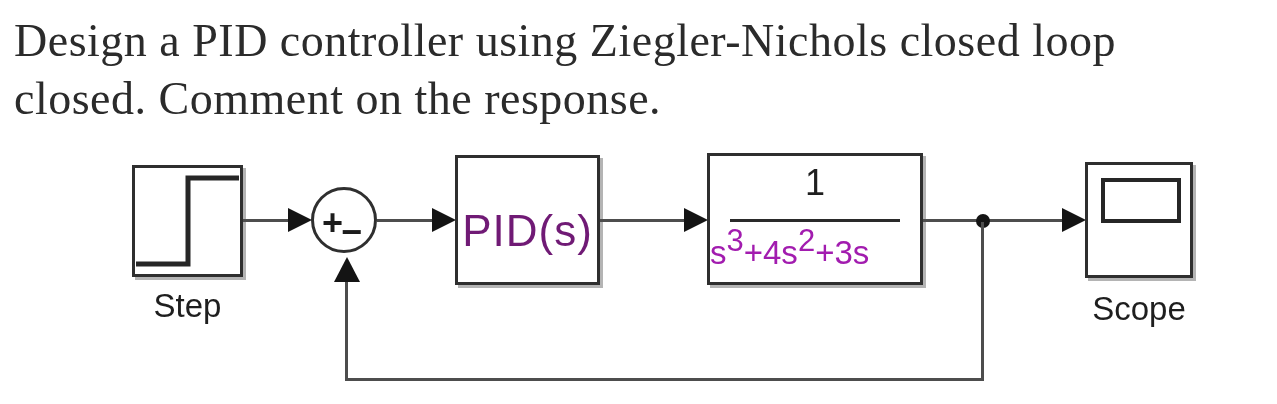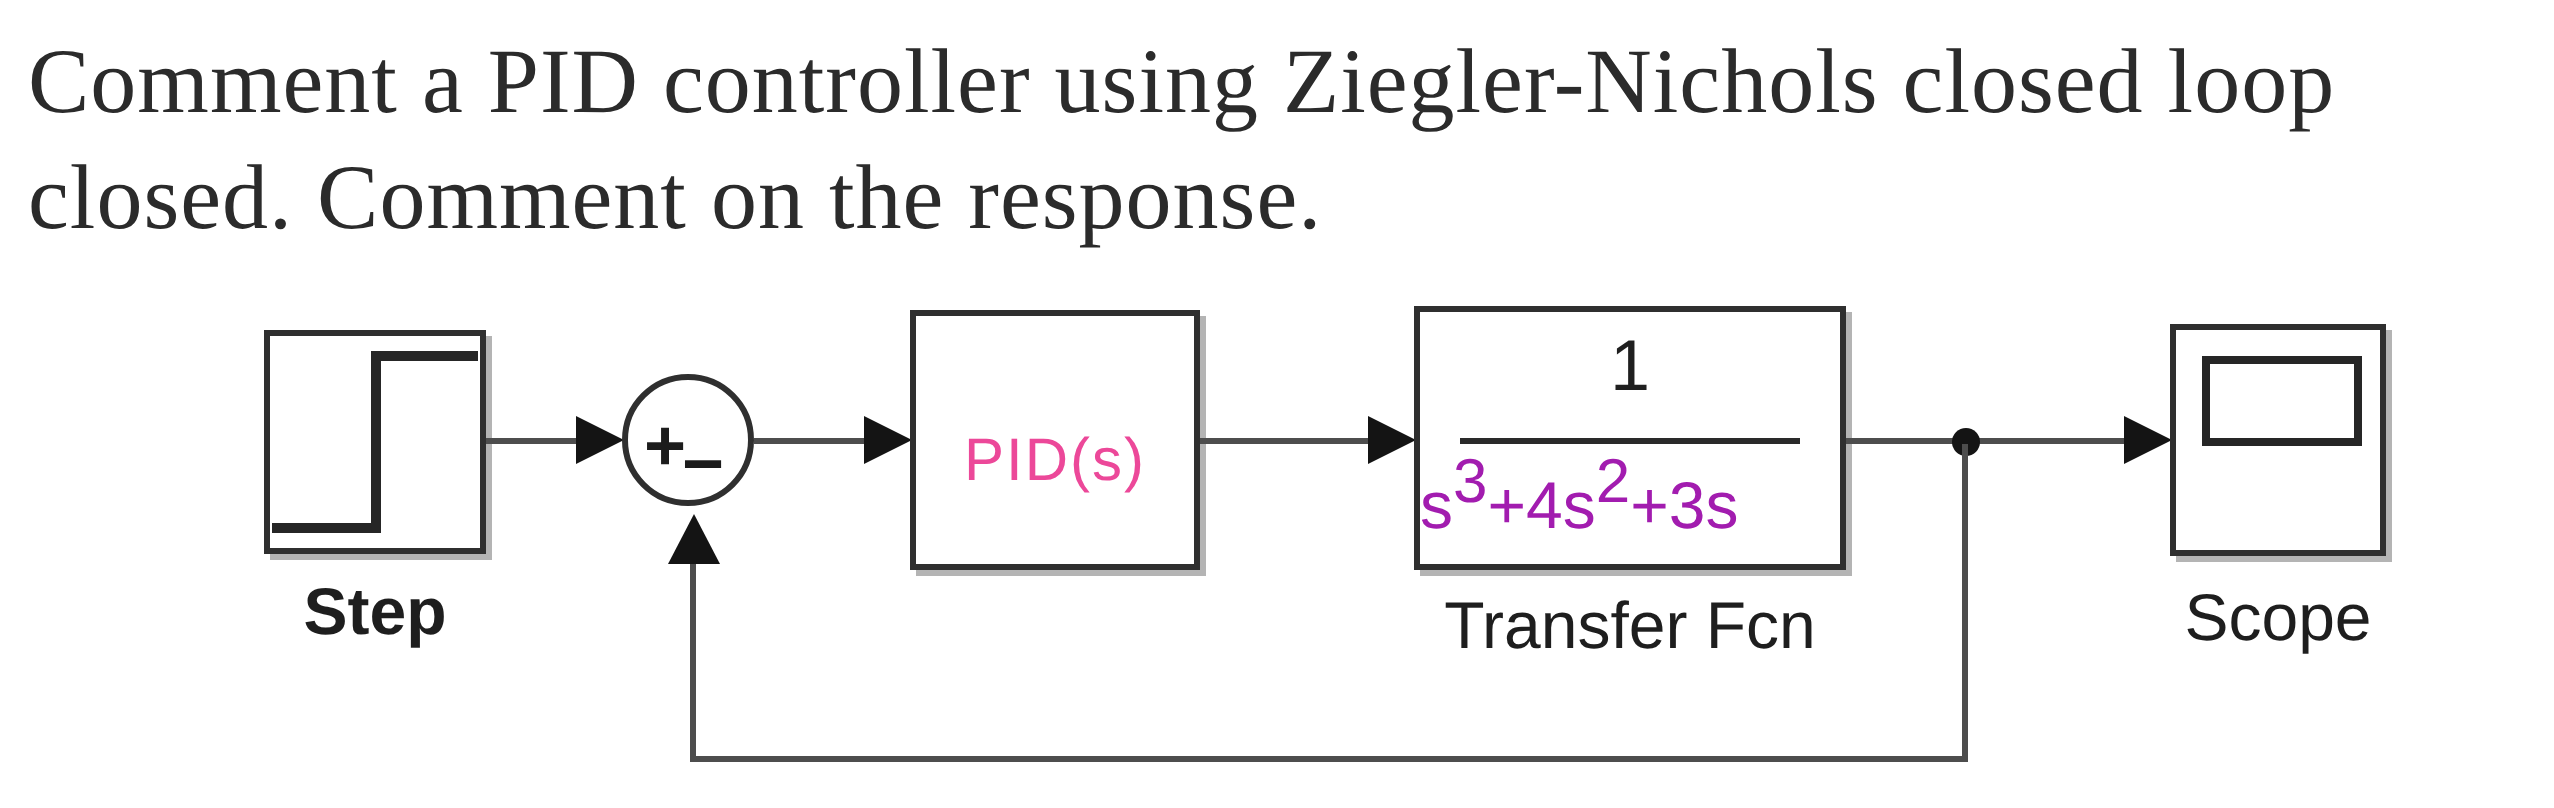--- a/index.html
+++ b/index.html
@@ -52,22 +52,22 @@
     position: absolute;
     font-size: 36px;
     font-weight: 600;
     color: #1c1c1c;
     line-height: 1;
   }
   #sum-plus  { left: 8px;  top: 15px; }
   #sum-minus { left: 27px; top: 24px; }
 
   #pid-text {
-    font-size: 30px;
-    color: #ec4899;
+    font-size: 44px;
+    color: #701a75;
     letter-spacing: 1px;
     margin-top: 21px;
   }
 
   
   #tf-numerator {
     position: absolute;
     left: 0; top: 6px; width: 100%;
     text-align: center;
     font-size: 36px;
@@ -103,21 +103,21 @@
   }
 
   
   .block-label {
     position: absolute;
     text-align: center;
     font-size: 33px;
     color: #1e1e1e;
     white-space: nowrap;
   }
-  #step-label  { left: 132px;  top: 287px; width: 111px; font-weight: bold; }
+  #step-label  { left: 132px;  top: 287px; width: 111px; }
   #pid-label   { left: 420px;  top: 294px; width: 215px; }
   #tf-label    { left: 707px;  top: 294px; width: 216px; }
   #scope-label { left: 1085px; top: 290px; width: 108px; }
 
   
   .wire { position: absolute; background: #4d4d4d; }
   .wire.h { height: 3px; }
   .wire.v { width: 3px; }
   #wire-step-sum   { left: 243px; top: 219px; width: 46px; }
   #wire-sum-pid    { left: 377px; top: 219px; width: 58px; }
@@ -152,21 +152,21 @@
     width: 14px; height: 14px;
     border-radius: 50%;
     background: #141414;
   }
 </style>
 </head>
 <body>
 
 <div id="canvas">
 
-  <div class="title-line" id="title-line-1">Comment a PID controller using Ziegler-Nichols closed loop</div>
+  <div class="title-line" id="title-line-1">Design a PID controller using Ziegler-Nichols closed loop</div>
   <div class="title-line" id="title-line-2">closed. Comment on the response.</div>
 
   <div class="block" id="step-block">
     <svg width="105" height="106" viewBox="0 0 105 106">
       <polyline points="1,96 53,96 53,10 104,10" fill="none" stroke="#262626" stroke-width="5"></polyline>
     </svg>
   </div>
   <div class="block-label" id="step-label">Step</div>
 
   <div class="wire h" id="wire-step-sum"></div>
@@ -185,21 +185,20 @@
   </div>
 
   <div class="wire h" id="wire-pid-tf"></div>
   <div class="arrow-right" id="arrow-into-tf"></div>
 
   <div class="block" id="tf-block">
     <div id="tf-numerator">1</div>
     <div id="tf-fraction-bar"></div>
     <div id="tf-denominator"><span>s</span><span class="sup">3</span><span>+4s</span><span class="sup">2</span><span>+3s</span></div>
   </div>
-  <div class="block-label" id="tf-label">Transfer Fcn</div>
 
   <div class="wire h" id="wire-tf-scope"></div>
   <div id="branch-dot"></div>
   <div class="arrow-right" id="arrow-into-scope"></div>
 
   <div class="block" id="scope-block">
     <div id="scope-screen"></div>
   </div>
   <div class="block-label" id="scope-label">Scope</div>
 

